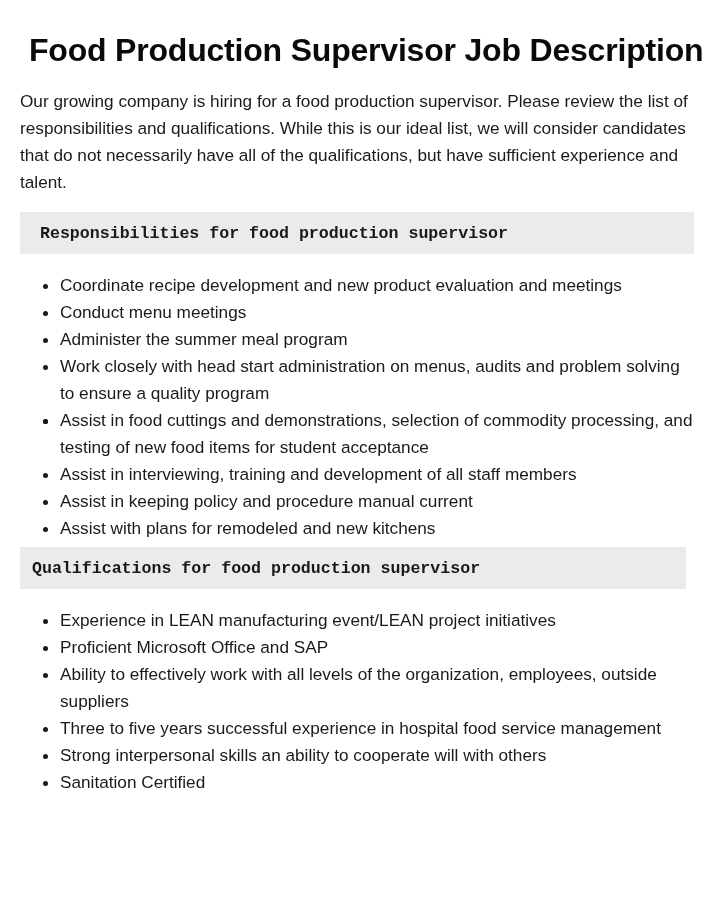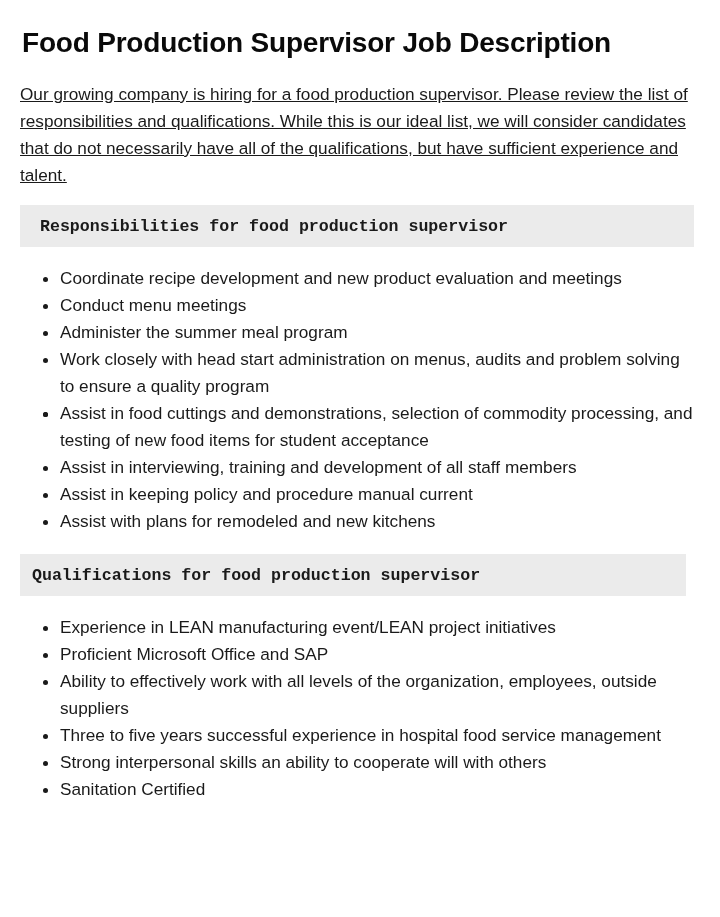--- a/index.html
+++ b/index.html
@@ -12,51 +12,50 @@
       height: 917px;
       overflow: hidden;
       font-family: "Liberation Sans", "DejaVu Sans", sans-serif;
       color: #111111;
     }
     .page {
       position: relative;
       padding: 0 26px 0 20px;
     }
     h1.title {
-      margin: 2px;
+      margin: 9px;
       padding-top: 21px;
-      font-size: 28px;
+      font-size: 32px;
       font-weight: bold;
       line-height: 40px;
       letter-spacing: -0.2px;
       color: #0a0a0a;
       white-space: nowrap;
     }
     p.intro {
       margin: 18px 0 0 0;
       font-size: 17.2px;
       line-height: 27px;
       color: #1a1a1a;
-      text-decoration: underline;
     }
     .section-header {
       margin-top: 16px;
       background: #ebebeb;
       height: 42px;
       display: flex;
       align-items: center;
       padding-left: 20px;
       font-size: 16.6px;
       font-weight: bold;
       color: #1a1a1a;
       width: 654px;
       font-family: Liberation Mono, monospace;
     }
     .section-header.second {
-      margin-top: 19px;
+      margin-top: 5px;
       padding-left: 12px;
     }
     ul.items {
       margin: 18px 0 0 0;
       padding: 0 0 0 40px;
       list-style: none;
     }
     ul.items li {
       position: relative;
       font-size: 17.2px;

